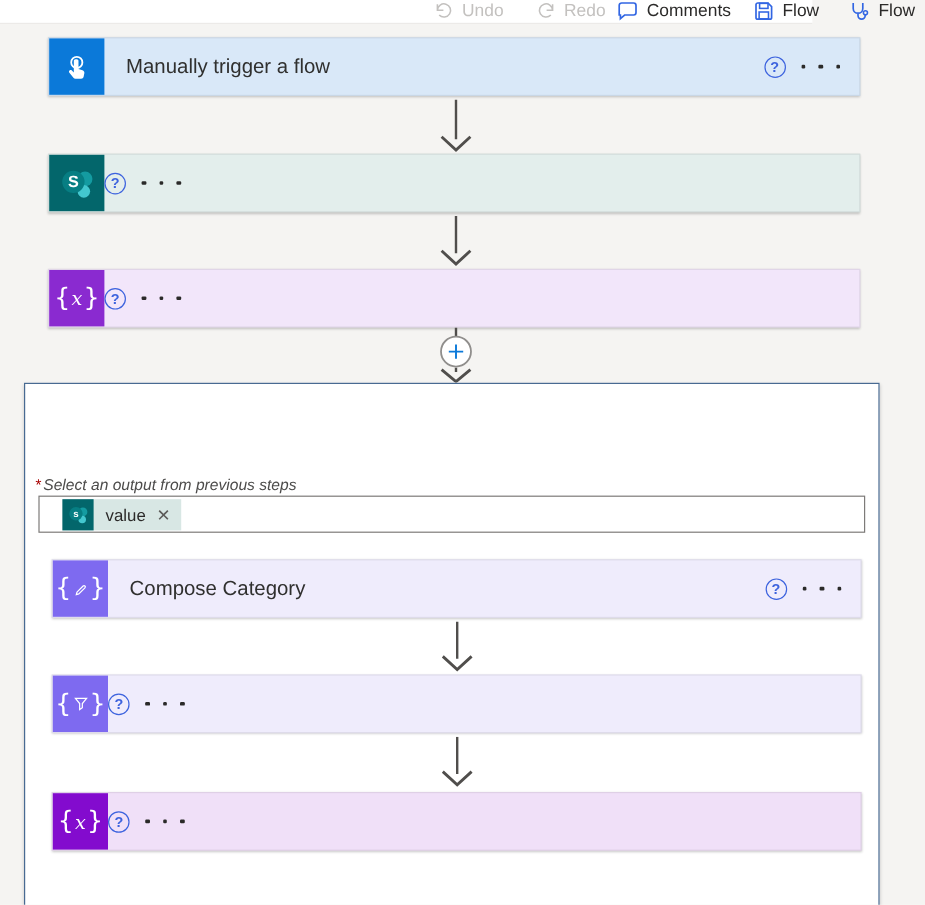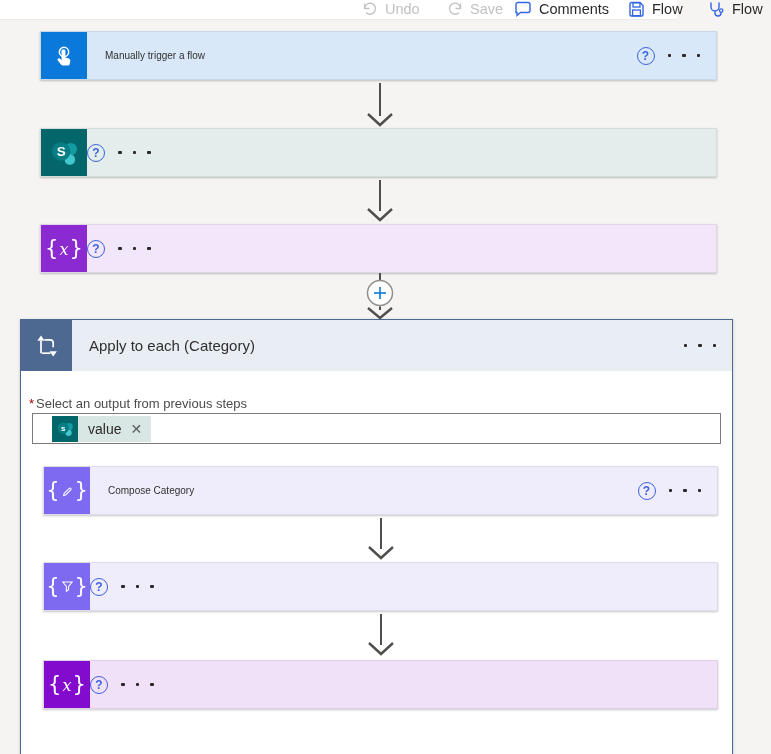--- a/index.html
+++ b/index.html
@@ -15,31 +15,31 @@
 
   
   .arrow, .plusconn { position:absolute; }
 
   
   .card { position:absolute; width:677px; height:49px; display:flex; align-items:center; border:1px solid rgba(0,0,0,0.07); box-shadow:0 1px 2px rgba(0,0,0,0.22); cursor:pointer; }
   .badge { width:46px; height:100%; flex:none; display:flex; align-items:center; justify-content:center; color:#fff; }
   .badge .braces { display:flex; align-items:center; gap:1px; }
   .badge .br { font-family:"DejaVu Sans", sans-serif; font-size:21px; line-height:1; font-weight:400; }
   .badge .ix { font-family:"DejaVu Serif", serif; font-style:italic; font-size:16px; line-height:1; transform:translateY(0.5px); }
-  .card-title { margin-left:18px; font-size:10px; color:#30302f; flex:1; }
+  .card-title { margin-left:18px; font-size:17px; color:#30302f; flex:1; }
   .help { width:18px; height:18px; flex:none; border:1.4px solid #3d63de; border-radius:50%; color:#3d63de; font-size:12px; font-weight:bold; display:flex; align-items:center; justify-content:center; margin-right:13px; cursor:pointer; }
   .dots { display:flex; gap:11px; margin-right:16px; cursor:pointer; }
   .dots i { width:3.5px; height:3.5px; background:#2b2a29; border-radius:1px; }
 
   
   .scope { position:absolute; left:20px; top:319px; width:713px; height:500px; background:#ffffff; border:1.5px solid #486a92; box-shadow:0 1px 3px rgba(0,0,0,0.2); }
   .scope-header { position:absolute; left:0; top:0; width:100%; height:51px; display:flex; align-items:center; cursor:pointer; }
   .scope-badge { width:51px; height:100%; flex:none; display:flex; align-items:center; justify-content:center; }
   .scope-title { margin-left:17px; font-size:15px; color:#30302f; flex:1; }
-  .field-label { position:absolute; left:8px; top:76px; font-size:13px; color:#4c4b4a; }
+  .field-label { position:absolute; left:8px; top:76px; font-size:13px; color:#4c4b4a;font-style:italic; }
   .field-label .req { color:#a80000; margin-right:2px; }
   .tokenfield { position:absolute; left:11px; top:93px; width:689px; height:31px; background:#fff; border:1px solid #7d7b79; display:flex; align-items:center; cursor:text; }
   .chip { margin-left:19px; height:26px; display:flex; align-items:center; background:#d8e7e4; cursor:default; }
   .chip-icon { width:26px; height:26px; flex:none; background:#03666b; display:flex; align-items:center; justify-content:center; }
   .chip-label { font-size:14px; color:#2b2a29; margin:0 9px 0 10px; }
   .chip-x { font-size:14px; color:#5c5b59; margin-right:9px; cursor:pointer; line-height:1; }
   .inner-card { width:675px; left:22px; }
 
   svg { display:block; }
 </style>
@@ -52,21 +52,21 @@
     <div class="tb-item disabled" style="left:362px;">
       <svg width="16" height="16" viewBox="0 0 16 16">
           <path d="M2.5 7.5 A5.5 5.5 0 1 1 4 11.5 M2.5 2.5 v5 h5" fill="none" stroke="#c3c1bf" stroke-width="1.3"></path>
         </svg>
       <span>Undo</span>
     </div>
     <div class="tb-item disabled" style="left:447px;">
       <svg width="16" height="16" viewBox="0 0 16 16">
           <path d="M13.5 7.5 A5.5 5.5 0 1 0 12 11.5 M13.5 2.5 v5 h-5" fill="none" stroke="#c3c1bf" stroke-width="1.3"></path>
         </svg>
-      <span>Save</span>
+      <span>Redo</span>
     </div>
     <div class="tb-item" style="left:514px;">
       <svg width="18" height="17" viewBox="0 0 18 17">
           <path d="M2 3.5 a2 2 0 0 1 2-2 h10 a2 2 0 0 1 2 2 v6 a2 2 0 0 1 -2 2 h-7.5 L3 14.5 v-3 h-1 z" fill="none" stroke="#3266e3" stroke-width="1.4"></path>
         </svg>
       <span>Comments</span>
     </div>
     <div class="tb-item" style="left:628px;">
       <svg width="17" height="17" viewBox="0 0 17 17">
           <path d="M2 3 a1.5 1.5 0 0 1 1.5-1.5 h8.5 L15 4.5 v9 a1.5 1.5 0 0 1 -1.5 1.5 h-10 A1.5 1.5 0 0 1 2 13.5 z" fill="none" stroke="#3266e3" stroke-width="1.4"></path>
@@ -146,39 +146,20 @@
   <svg class="plusconn" style="left:361px; top:273px;" width="38" height="46">
     <line x1="19" y1="0" x2="19" y2="8" stroke="#504e4c" stroke-width="2"></line>
     <circle cx="19" cy="20" r="12.5" fill="#ffffff" stroke="#908e8c" stroke-width="1.5"></circle>
     <line x1="13" y1="20" x2="25" y2="20" stroke="#0b79d9" stroke-width="1.6"></line>
     <line x1="19" y1="14" x2="19" y2="26" stroke="#0b79d9" stroke-width="1.6"></line>
     <line x1="19" y1="33.5" x2="19" y2="37" stroke="#504e4c" stroke-width="2"></line>
     <polyline points="7,35 19,45 31,35" fill="none" stroke="#504e4c" stroke-width="2.4"></polyline>
   </svg>
 
   <div class="scope" style="border-color: rgb(72, 106, 146);">
-    <div class="scope-header" style="background-color: rgb(233, 237, 244);">
-      <div class="scope-badge" style="background-color: rgb(77, 105, 145);">
-        <svg width="24" height="24" viewBox="0 0 24 24">
-          <g stroke="#fff" stroke-width="1.7" fill="none">
-            <line x1="6" y1="19.2" x2="6" y2="7"></line>
-            <path d="M9.5 5.8 H15 a3.2 3.2 0 0 1 3.2 3.2 V13.2"></path>
-            <line x1="6.8" y1="19.2" x2="15.5" y2="19.2"></line>
-          </g>
-          <polygon points="6,1.6 2.3,6.8 9.7,6.8" fill="#fff"></polygon>
-          <polygon points="18.2,22.4 14.5,17.2 21.9,17.2" fill="#fff"></polygon>
-        </svg>
-      </div>
-      <div class="scope-title">Apply to each (Category)</div>
-      <div class="dots">
-          <i></i>
-          <i></i>
-          <i></i>
-        </div>
-    </div>
 
     <div class="field-label">
       <span class="req">*</span><span>Select an output from previous steps</span>
     </div>
 
     <div class="tokenfield">
       <div class="chip">
         <div class="chip-icon">
           <svg width="18" height="18" viewBox="0 0 20 20">
             <circle cx="14.6" cy="7.4" r="4.1" fill="#149ba1"></circle>

